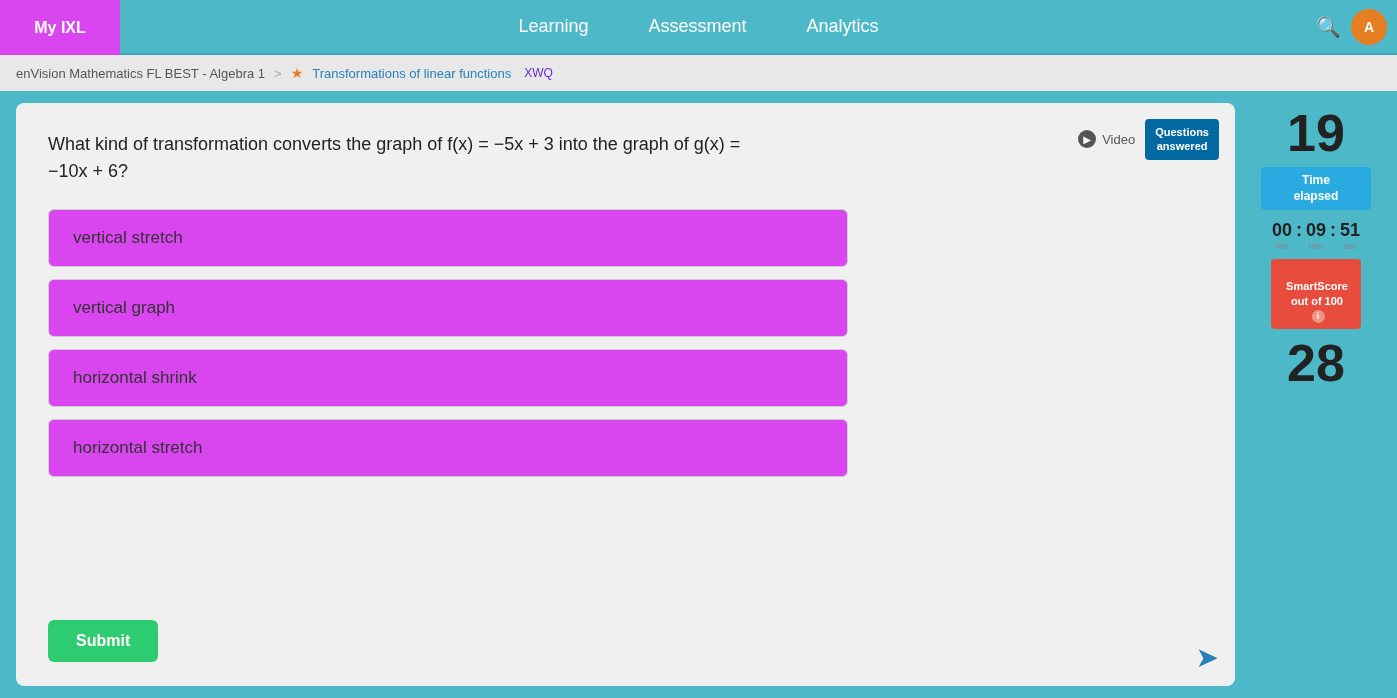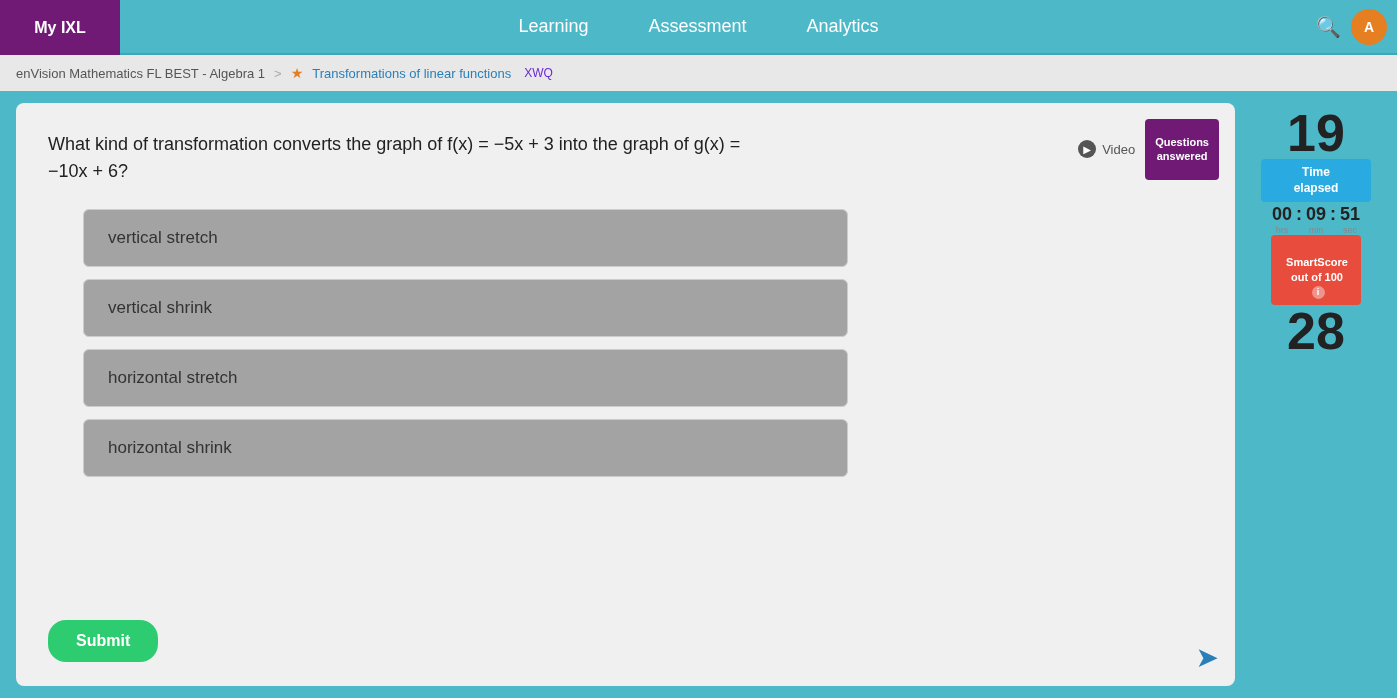--- a/index.html
+++ b/index.html
@@ -34,21 +34,21 @@
       text-decoration: none;
       cursor: pointer;
       padding: 5px 10px;
     }
     .top-nav .logo-area {
       position: absolute;
       left: 0;
       top: 0;
       width: 120px;
       height: 55px;
-      background: #701a75;
+      background: #d946ef;
       display: flex;
       align-items: center;
       justify-content: center;
     }
     .top-nav .logo-text {
       color: white;
       font-weight: bold;
       font-size: 16px;
     }
     .top-nav .right-icons {
@@ -133,52 +133,51 @@
     }
 
     .answer-options {
       display: flex;
       flex-direction: column;
       gap: 12px;
       max-width: 800px;
     }
 
     .answer-option {
-      background: #a3a3a3;
+      background: #d946ef;
       border: 1px solid #ccc;
       border-radius: 6px;
       padding: 18px 24px;
       font-size: 17px;
       color: #333;
       cursor: pointer;
       transition: background 0.15s;
-      margin-left: 35px;
     }
 
     .submit-btn {
       position: absolute;
       bottom: 24px;
       left: 32px;
       background: #2ecc71;
       color: white;
       border: none;
-      border-radius: 18px;
+      border-radius: 6px;
       padding: 12px 28px;
       font-size: 16px;
       font-weight: bold;
       cursor: pointer;
     }
 
     
     .right-sidebar {
       width: 130px;
       display: flex;
       flex-direction: column;
       align-items: center;
-      gap: 0;
+      gap: 8px;
       padding-top: 4px;
     }
     .video-btn {
       background: none;
       border: none;
       color: #555;
       font-size: 13px;
       cursor: pointer;
       display: flex;
       align-items: center;
@@ -189,25 +188,25 @@
       height: 18px;
       background: #555;
       border-radius: 50%;
       display: inline-flex;
       align-items: center;
       justify-content: center;
       color: white;
       font-size: 10px;
     }
     .questions-answered-btn {
-      background: #701a75;
+      background: #0369a1;
       color: white;
       border: none;
       border-radius: 4px;
-      padding: 16px 10px;
+      padding: 6px 10px;
       font-size: 11px;
       font-weight: bold;
       cursor: pointer;
       text-align: center;
       line-height: 1.3;
     }
 
     .score-number {
       font-size: 52px;
       font-weight: bold;
@@ -330,23 +329,23 @@
     </div>
 
     <div class="question-text">
       <span>What kind of transformation converts the graph of f(x) = −5x + 3 into the graph of g(x) =</span>
       <br>
       <span>−10x + 6?</span>
     </div>
 
     <div class="answer-options">
       <div class="answer-option">vertical stretch</div>
-      <div class="answer-option">vertical shrink</div>
+      <div class="answer-option">vertical graph</div>
+      <div class="answer-option">horizontal shrink</div>
       <div class="answer-option">horizontal stretch</div>
-      <div class="answer-option">horizontal shrink</div>
     </div>
 
     <button class="submit-btn">Submit</button>
 
     <div class="chevron-corner">➤</div>
   </div>
 
   <div class="right-sidebar">
 
     <div class="score-number">19</div>

